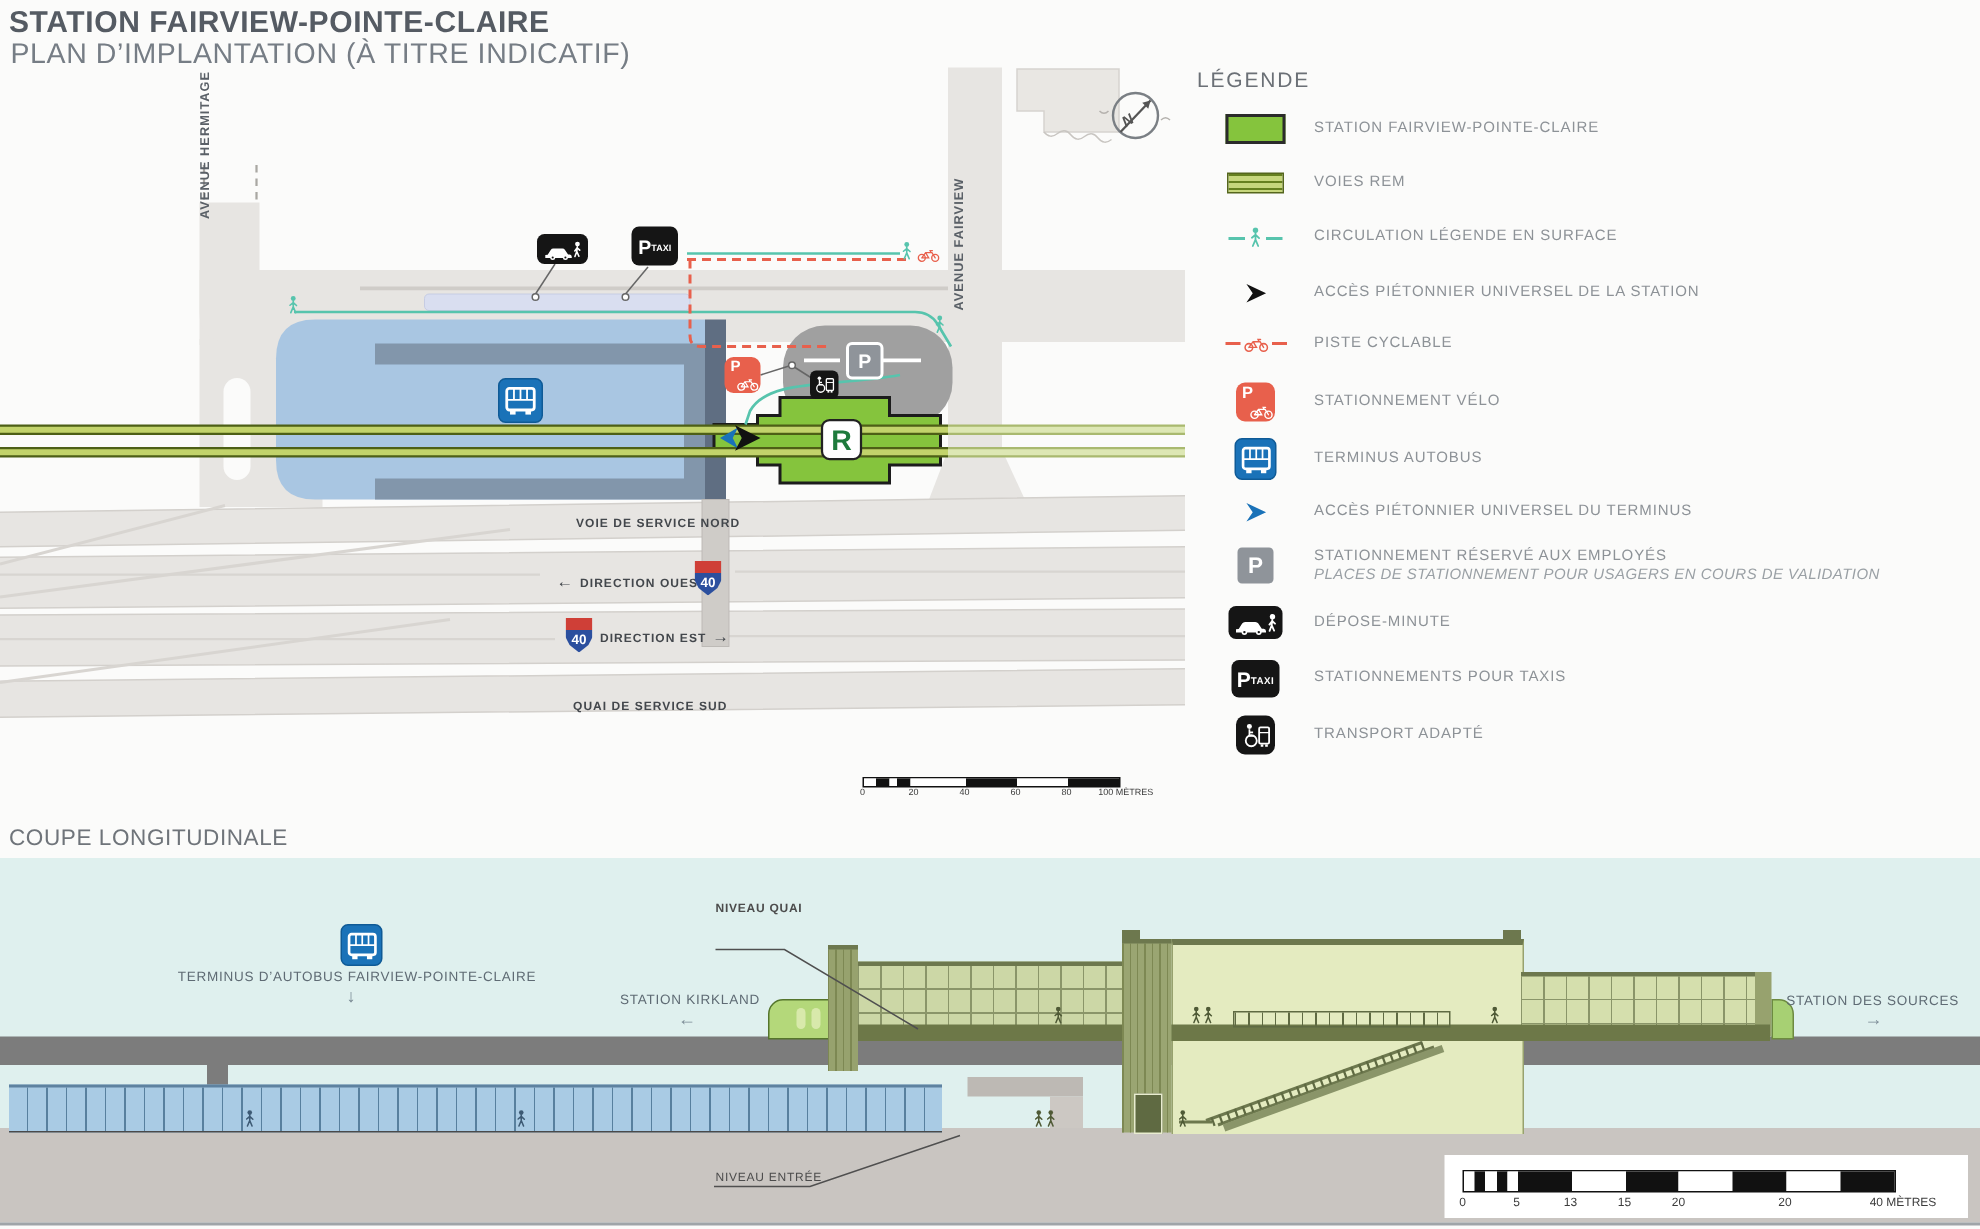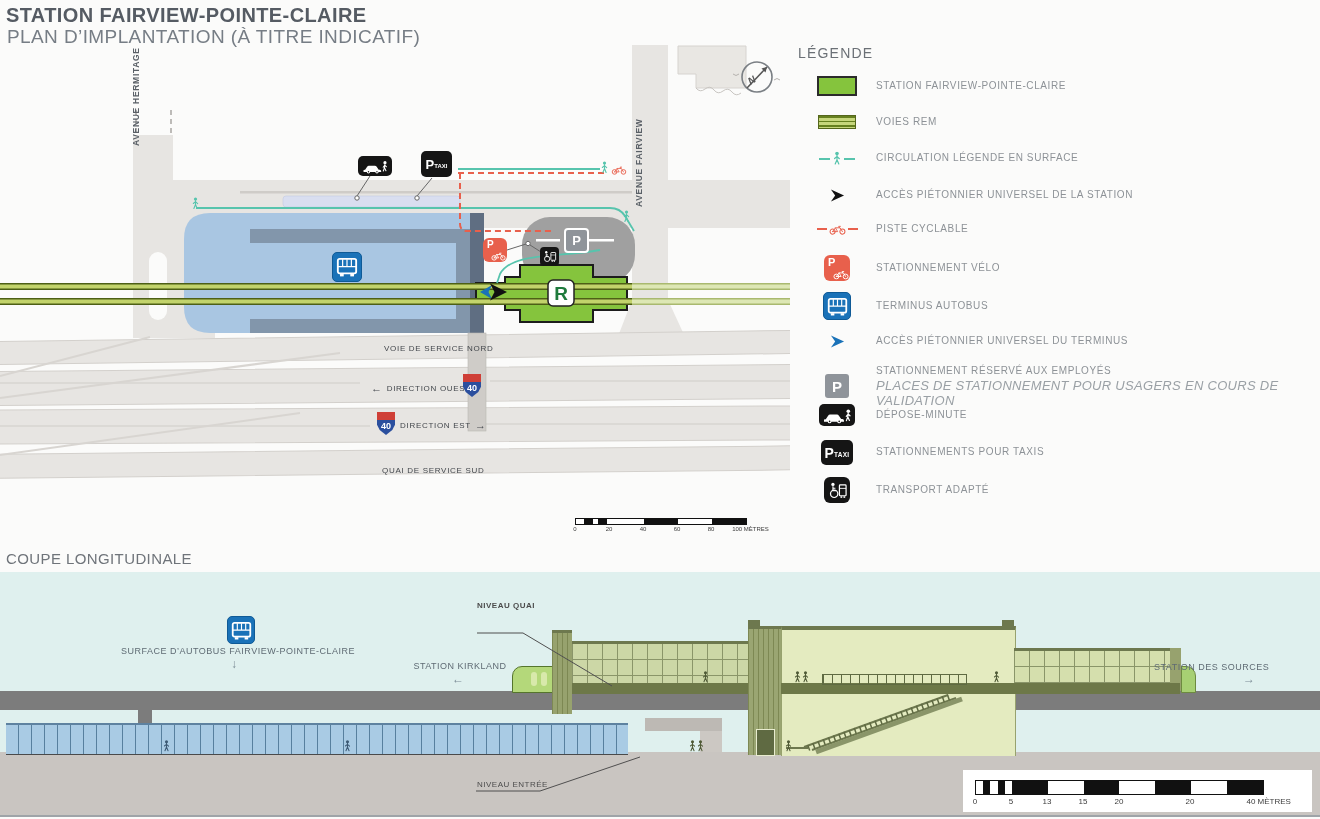--- a/index.html
+++ b/index.html
@@ -4,29 +4,29 @@
 <style>
   html,body{margin:0;padding:0}
   body{position:relative;width:1320px;height:819px;background:#fbfbfa;overflow:hidden;
        font-family:"Liberation Sans",sans-serif;-webkit-font-smoothing:antialiased}
   .abs{position:absolute}
   
   .title{left:6px;top:4px;font-size:20px;font-weight:800;color:#555b63;letter-spacing:.4px}
   .subtitle{left:7px;top:26px;font-size:19px;color:#767d85;letter-spacing:.4px}
   .coupe-head{left:6px;top:550px;font-size:15px;color:#6f747a;letter-spacing:.4px}
   
-  .maplab{font-size:8px;font-weight:400;color:#43474c;letter-spacing:.7px;white-space:nowrap}
+  .maplab{font-size:8px;font-weight:700;color:#43474c;letter-spacing:.7px;white-space:nowrap}
   .vlabel{font-size:8.5px;font-weight:600;color:#5a6067;letter-spacing:.7px;white-space:nowrap;
           transform:rotate(-90deg);transform-origin:left bottom}
   
   .lg-head{left:798px;top:45px;font-size:14px;color:#6b7076;letter-spacing:1.2px}
   .lg-row{left:798px;width:522px;display:flex;align-items:center}
   .lg-ic{width:78px;display:flex;justify-content:center;align-items:center;flex:none}
   .lg-tx{font-size:10px;color:#8d9297;letter-spacing:.6px;line-height:1.25}
-  .lg-sub{font-size:13px;font-style:italic;color:#9aa0a5;letter-spacing:.3px}
+  .lg-sub{font-size:10px;font-style:italic;color:#9aa0a5;letter-spacing:.3px}
   
   .sw-station{width:36px;height:16px;background:#85c43d;border:2px solid #2b2b2b}
   .sw-rem{width:36px;height:12px;border:1px solid #55661c;
           background:repeating-linear-gradient(180deg,#66801f 0 1.5px,#c6d67c 1.5px 4.5px)}
   .dash-t{width:11px;height:2px;background:#57c4ad;margin:0 2px}
   .dash-r{width:10px;height:2px;background:#e8604c;margin:0 2px}
   .rowflex{display:flex;align-items:center}
   .ic-velo{position:relative;width:26px;height:26px;background:#e8604c;border-radius:6px}
   .ic-velo .p{position:absolute;left:4px;top:1px;color:#fff;font-weight:800;font-size:11px}
   .ic-bus{width:26px;height:26px;background:#1a72b8;border-radius:5px;border:1.5px solid #0f5a96;
@@ -418,26 +418,26 @@
   </g>
   <path d="M477,633 H523 L612,686" stroke="#4f4f4f" stroke-width="1" fill="none"></path>
   <path d="M476,791 H540 L640,757" stroke="#4f4f4f" stroke-width="1" fill="none"></path>
 </svg>
 
 <div class="abs ic-bus" style="left:227px;top:616px">
   <svg width="23" height="23" viewBox="0 0 22 22">
       <use href="#buspic"></use>
     </svg>
 </div>
-<div class="abs cp-lab" style="left:98px;top:646px;width:280px;text-align:center">SURFACE D’AUTOBUS FAIRVIEW-POINTE-CLAIRE</div>
+<div class="abs cp-lab" style="left:98px;top:646px;width:280px;text-align:center">TERMINUS D’AUTOBUS FAIRVIEW-POINTE-CLAIRE</div>
 <div class="abs cp-arrow" style="left:231px;top:657px">↓</div>
 <div class="abs cp-lab" style="left:405px;top:661px;width:110px;text-align:center">STATION KIRKLAND</div>
 <div class="abs cp-arrow" style="left:452px;top:672px">←</div>
 <div class="abs cp-lab" style="left:477px;top:601px;font-size:8px;font-weight:700;color:#4c4c4c">NIVEAU QUAI</div>
-<div class="abs cp-lab" style="left:1154px;top:662px;width:125px;text-align:left">STATION DES SOURCES</div>
+<div class="abs cp-lab" style="left:1186px;top:662px;width:125px;text-align:center">STATION DES SOURCES</div>
 <div class="abs cp-arrow" style="left:1243px;top:672px">→</div>
 <div class="abs cp-lab" style="left:477px;top:780px;font-size:8px;font-weight:400;color:#4c4c4c">NIVEAU ENTRÉE</div>
 
 <div class="abs" style="left:963px;top:770px;width:349px;height:42px;background:#fff">
   <div class="scale-seg" style="position:absolute;left:12px;top:10px;width:287px;height:13px;border:1px solid #111">
     <div class="sw" style="width:2.5%"></div>
       <div class="sb" style="width:2.5%"></div>
     <div class="sw" style="width:2.5%"></div>
       <div class="sb" style="width:2.5%"></div>
     <div class="sw" style="width:2.5%"></div>

